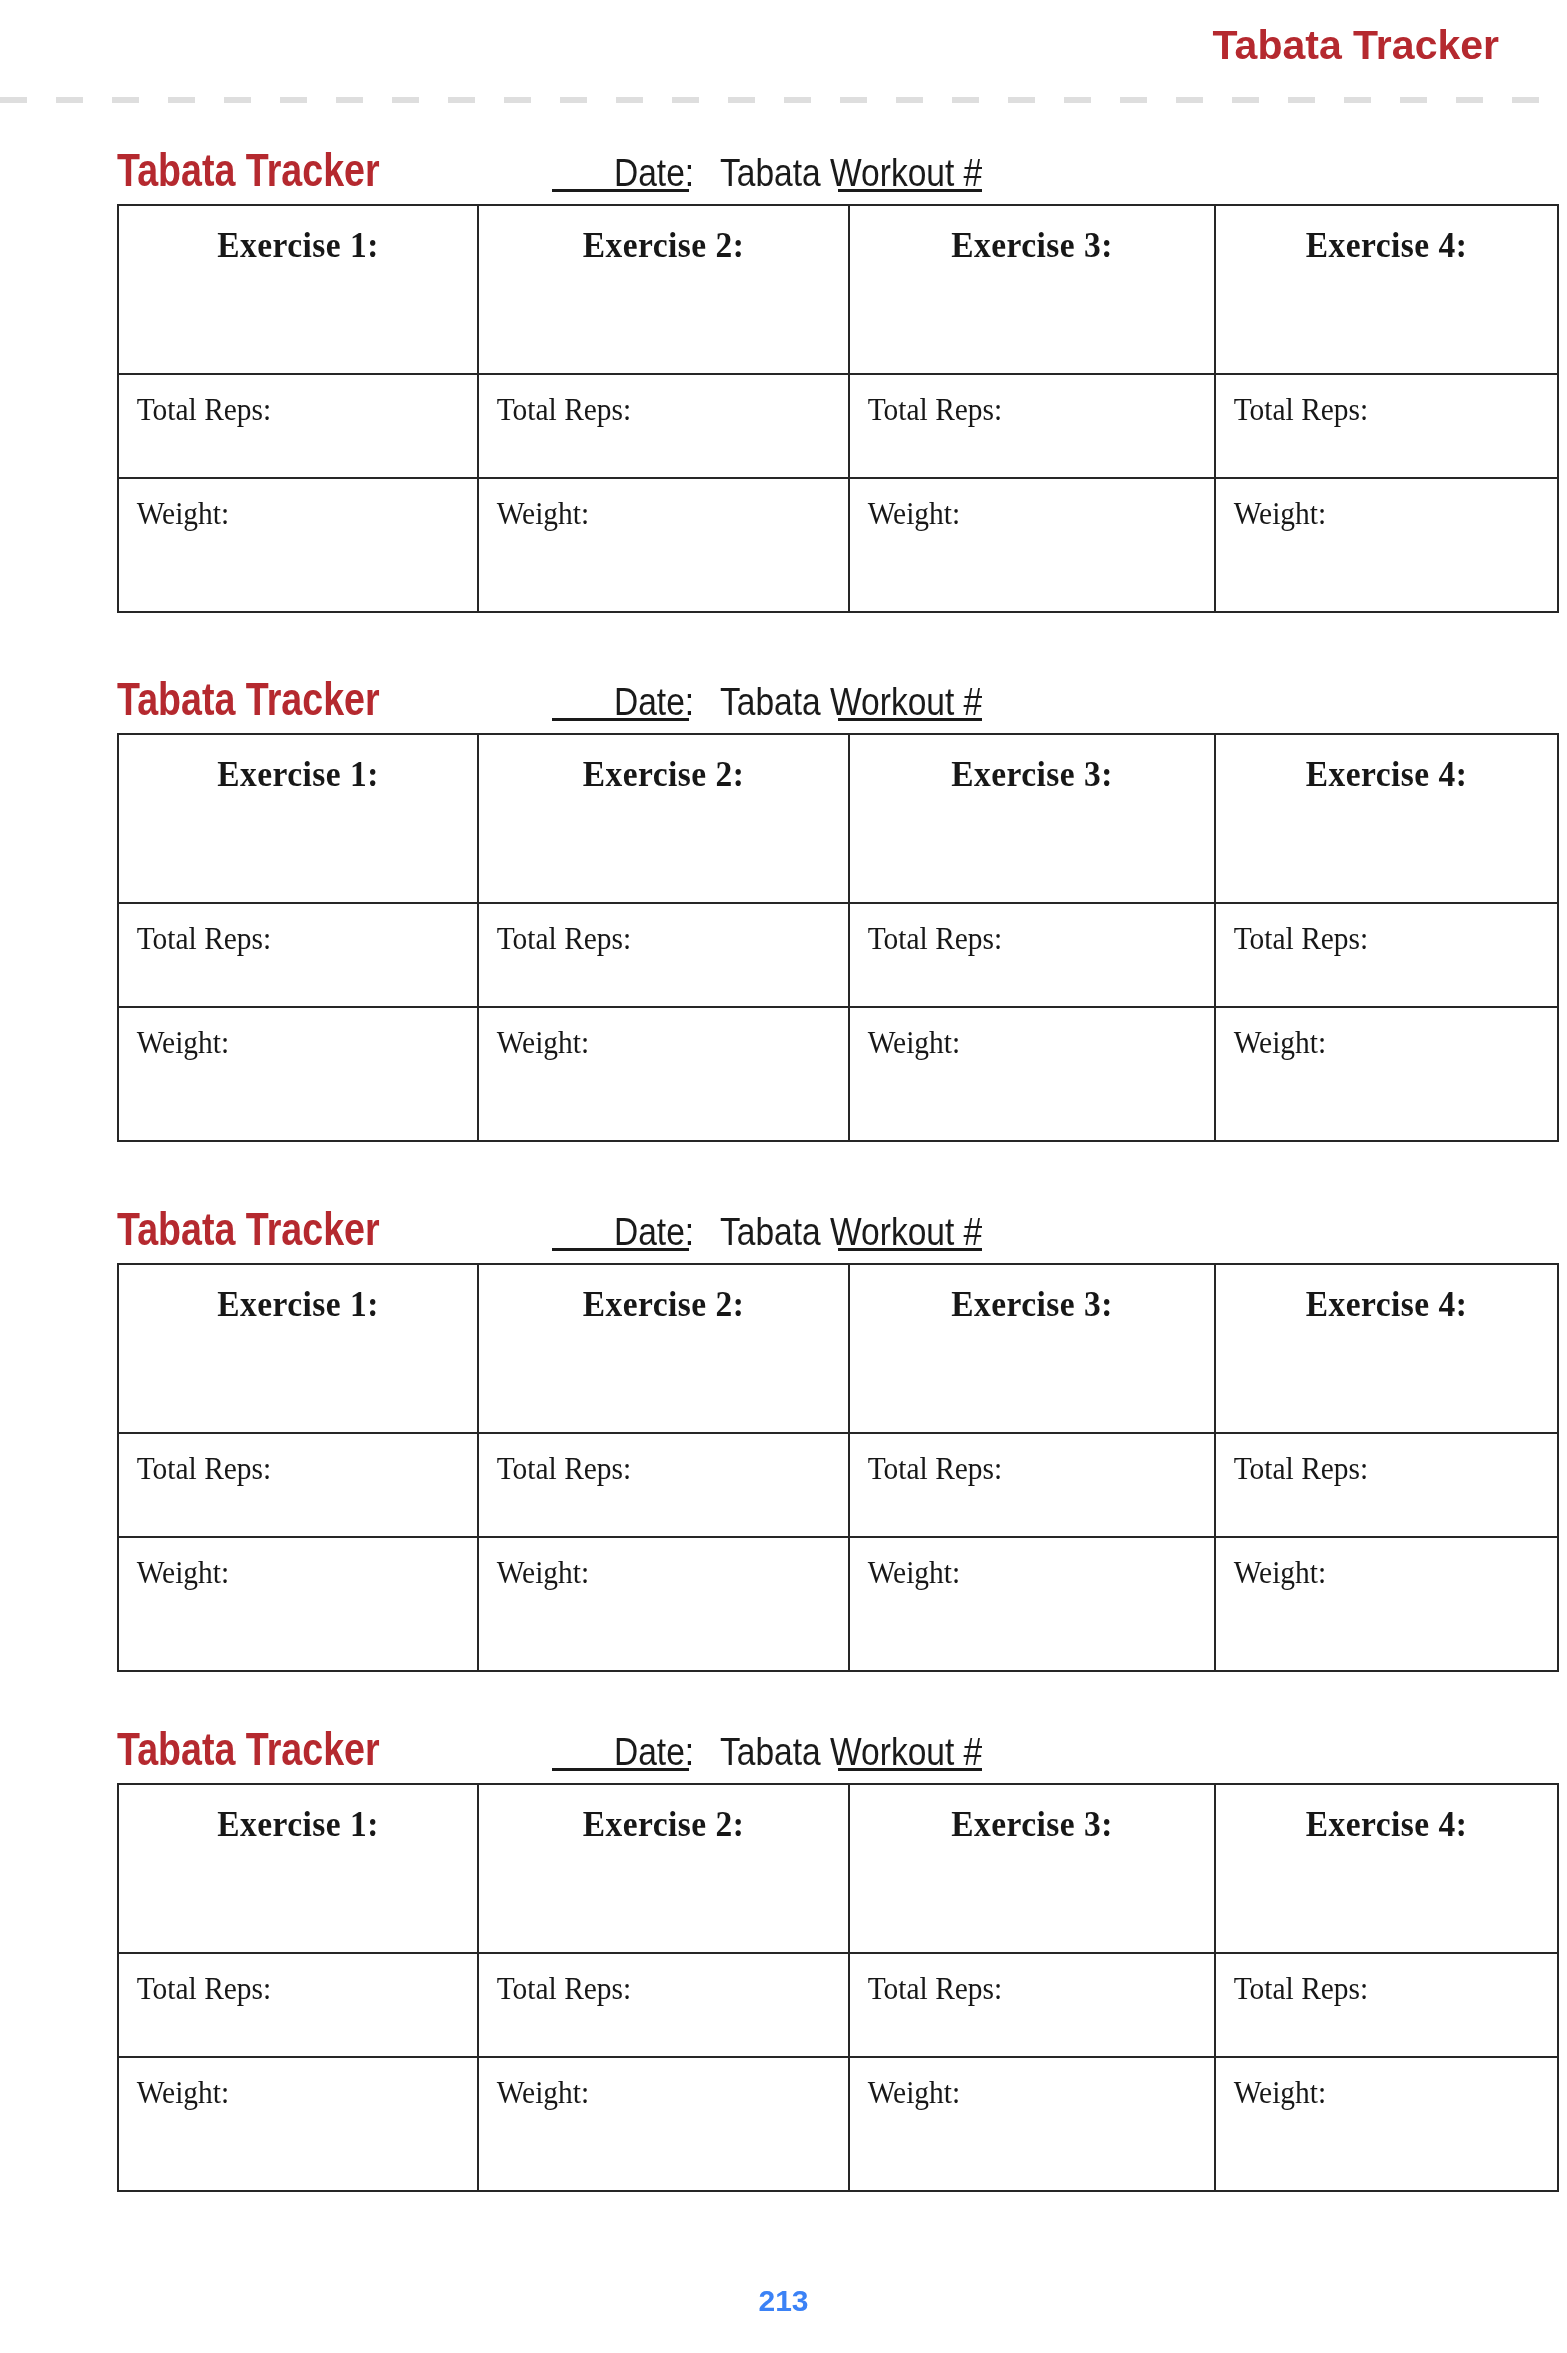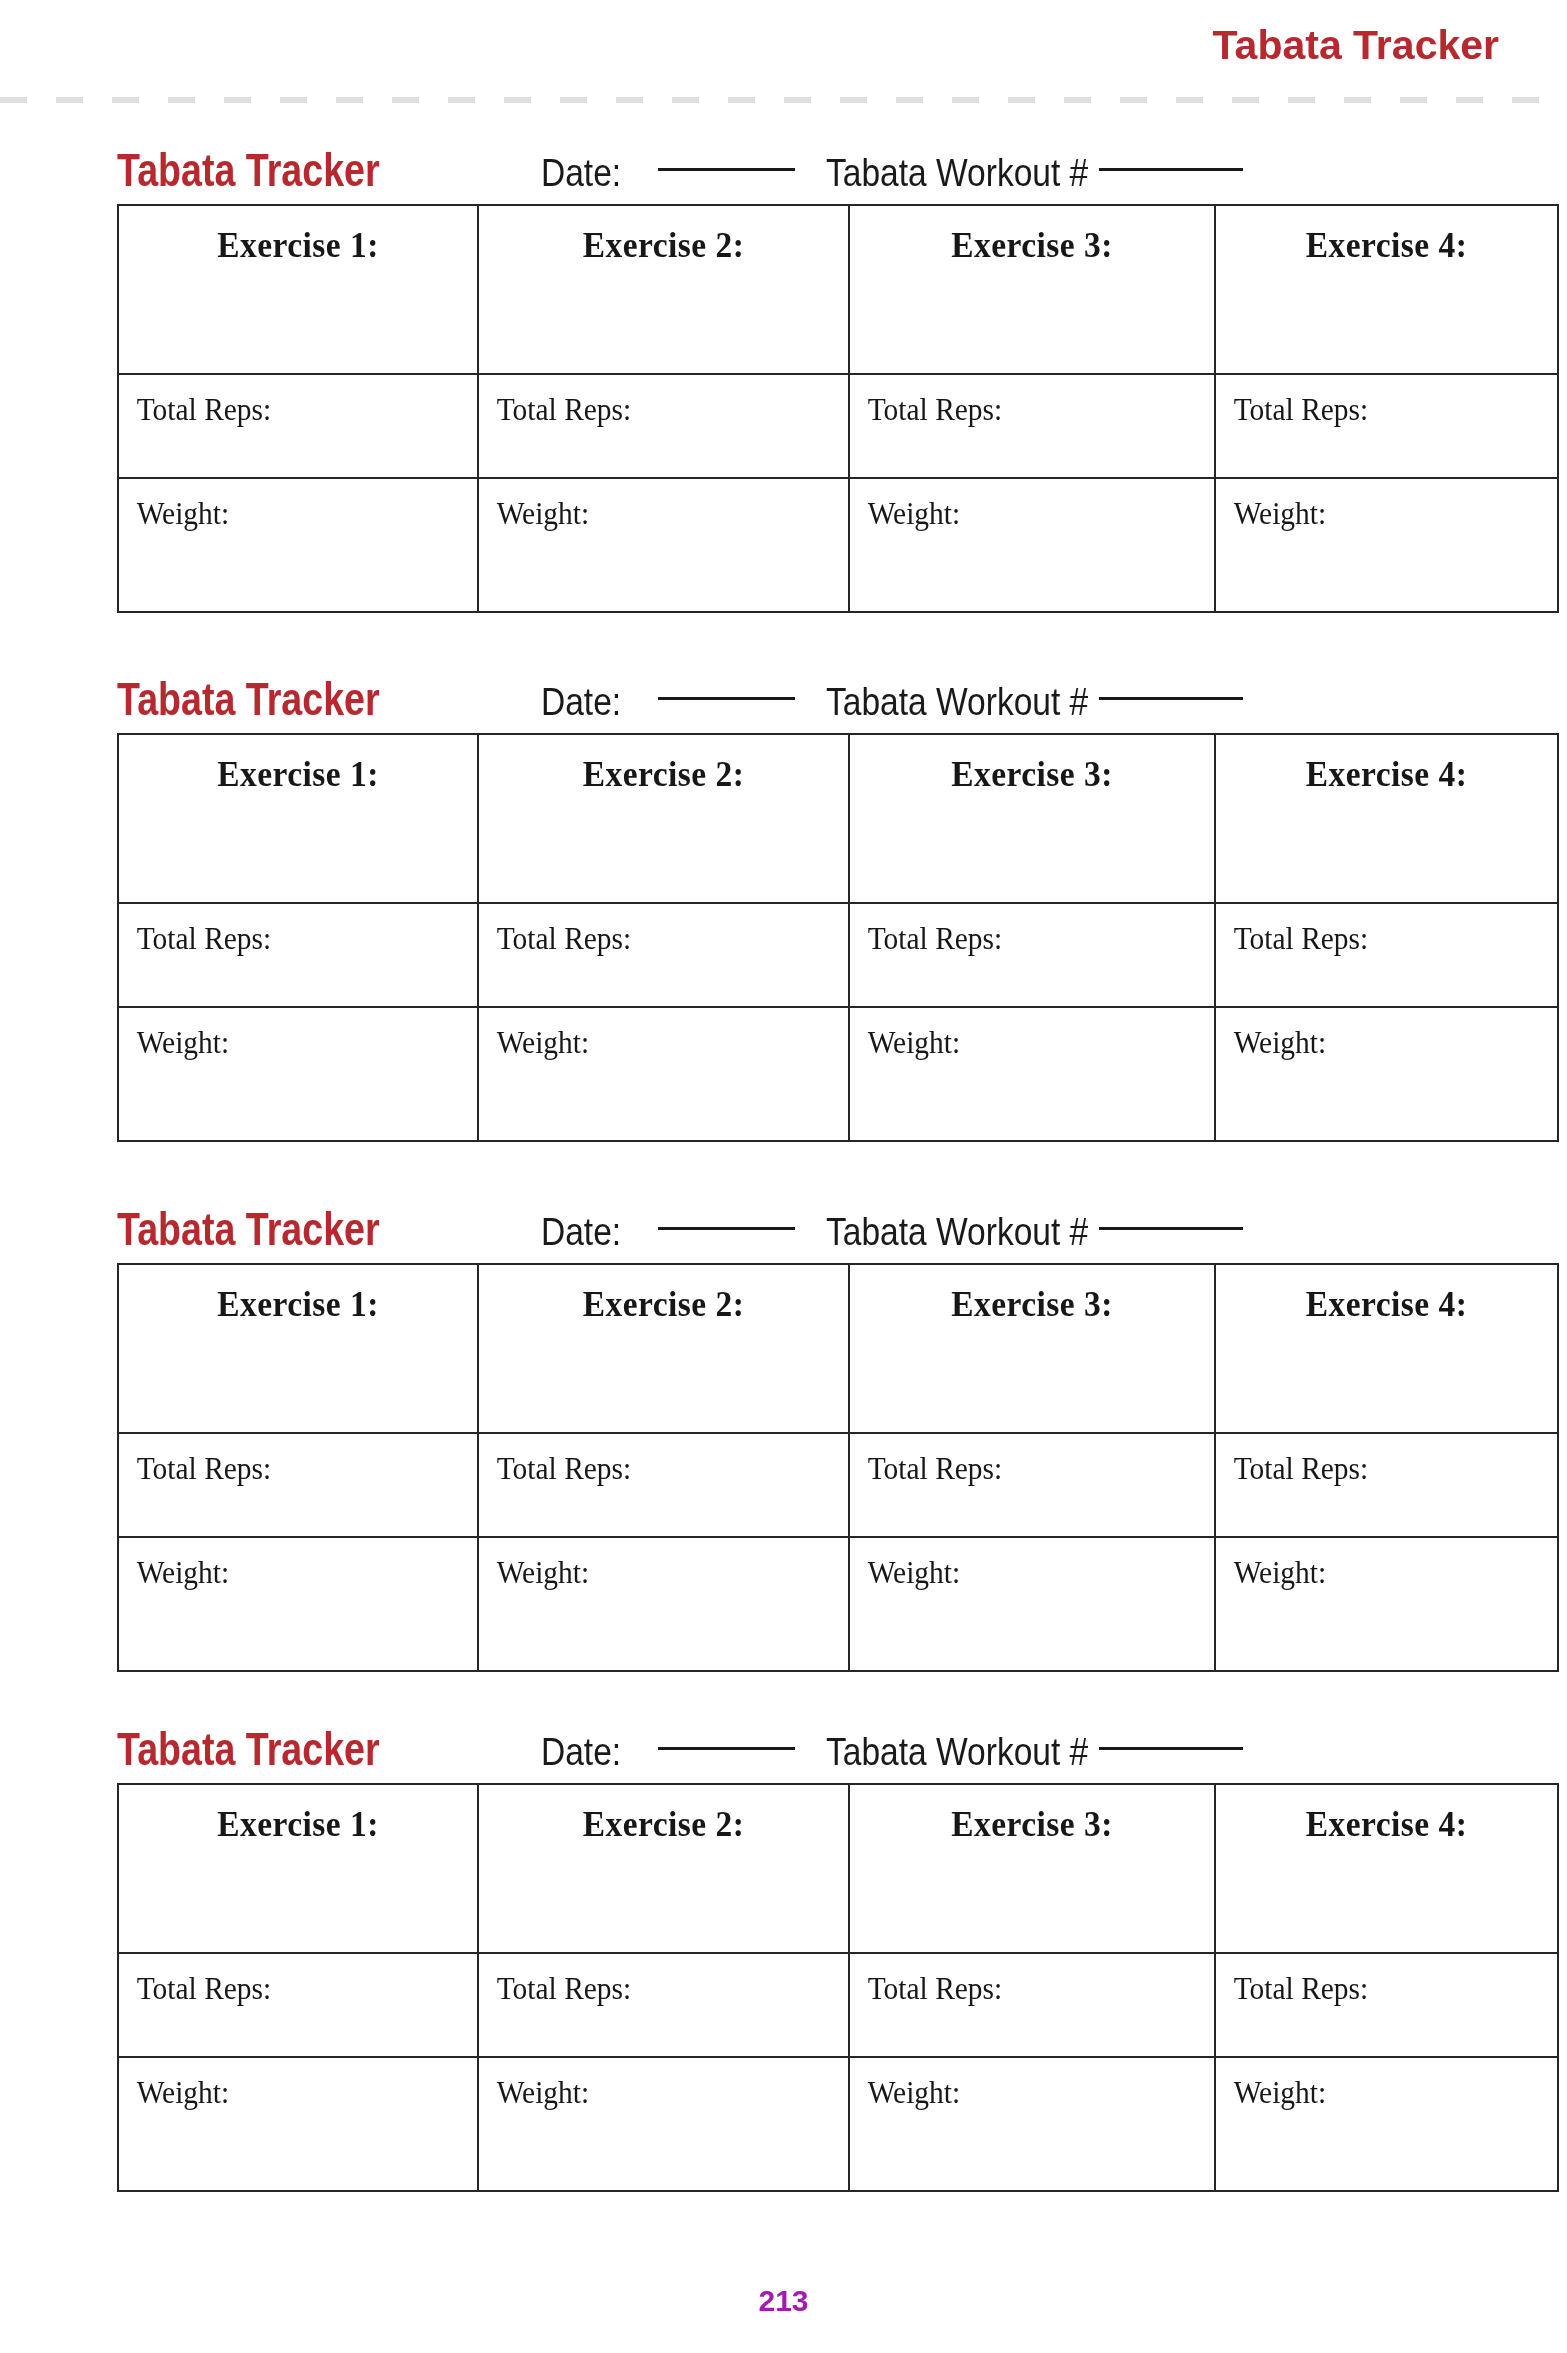--- a/index.html
+++ b/index.html
@@ -63,22 +63,23 @@
     color: #B5292F;
     transform: scaleX(0.80);
     transform-origin: left bottom;
     white-space: nowrap;
     line-height: 1;
     display: inline-block;
     width: 424px;
   }
   .field-group {
     display: flex;
-    align-items: center;
+    align-items: flex-end;
     white-space: nowrap;
+    flex-direction: column;
   }
   .field-label {
     font-family: "Liberation Sans", sans-serif;
     font-size: 39px;
     font-weight: normal;
     color: #1a1a1a;
     transform: scaleX(0.86);
     transform-origin: left bottom;
     display: inline-block;
     line-height: 1;
@@ -142,21 +143,21 @@
   
   .page-number {
     position: absolute;
     top: 2284px;
     left: 0;
     width: 1567px;
     text-align: center;
     font-family: "Liberation Sans", sans-serif;
     font-weight: bold;
     font-size: 30px;
-    color: #a21caf;
+    color: #3b82f6;
   }
 </style>
 </head>
 <body>
 
 <div class="page-header">
   <span class="page-header-title">Tabata Tracker</span>
 </div>
 <div class="header-rule"></div>
 

